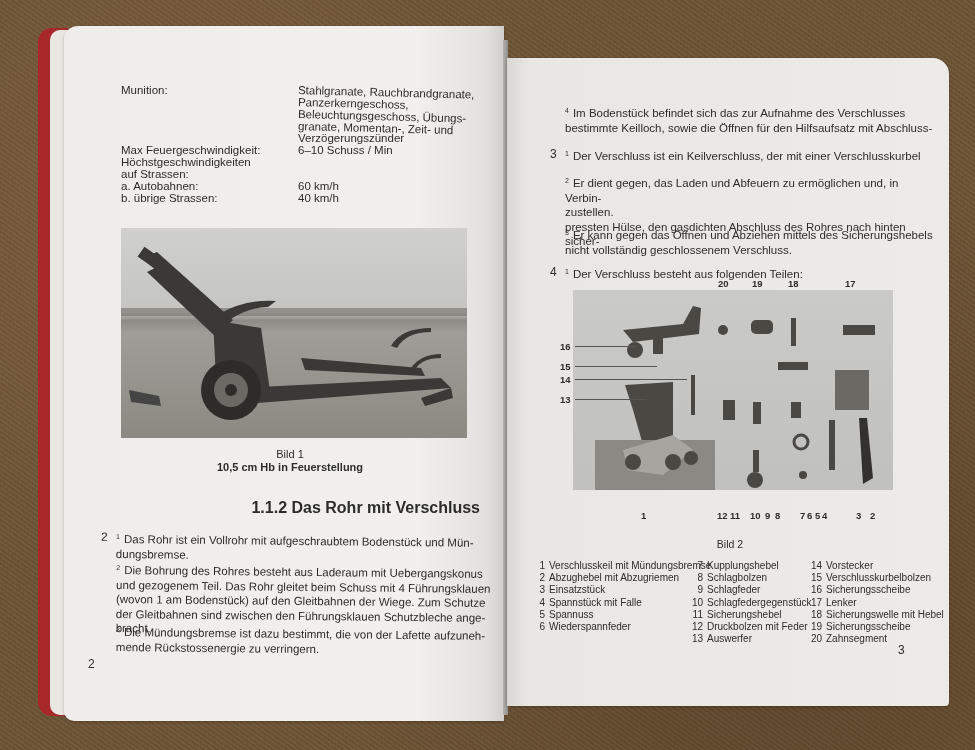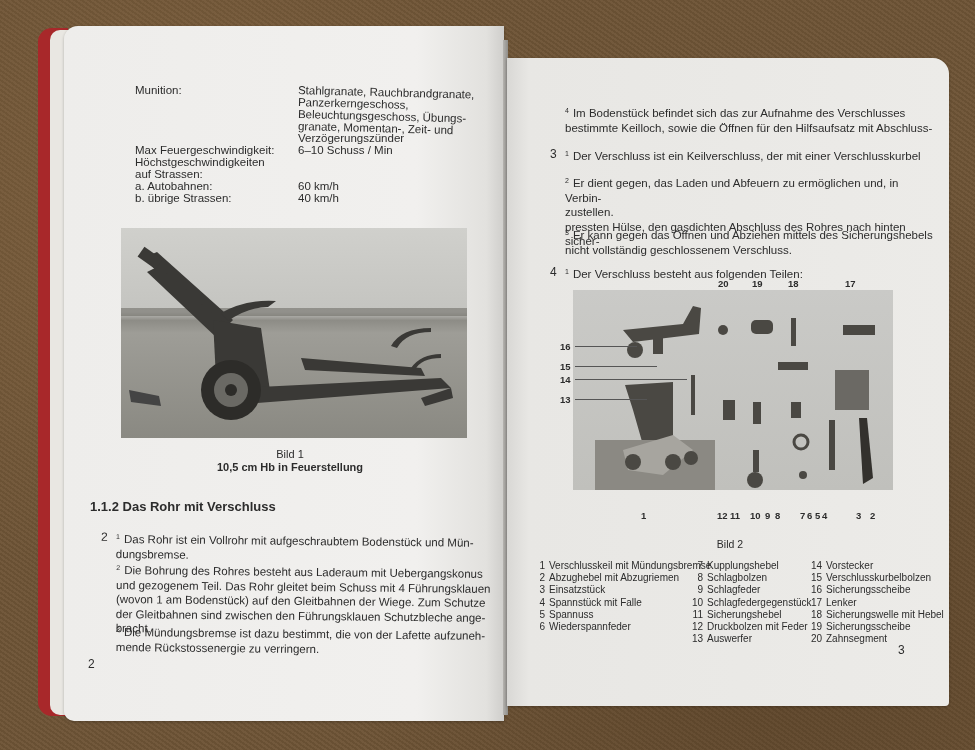--- a/index.html
+++ b/index.html
@@ -35,31 +35,31 @@
   .page-right {
     left: 507px; top: 58px; width: 442px; height: 648px;
     border-radius: 0 16px 4px 0;
     background: linear-gradient(to right, #d9d8d5 0%, #e8e7e4 5%, #ecebe8 100%);
   }
   .gutter {
     position: absolute; left: 503px; top: 40px; width: 5px; height: 675px;
     background: linear-gradient(to right, #b5b3af, #8f8d89);
   }
   .txt { position: absolute; font-size: 11.5px; line-height: 13.5px; white-space: nowrap; }
-  .spec-label { left: 135px; text-align: right; }
+  .spec-label { left: 121px; text-align: right; }
   .spec-value { left: 298px; }
   .photo1 {
     position: absolute; left: 121px; top: 228px; width: 346px; height: 210px;
     background:
       linear-gradient(to bottom, #d0d0cc 0%, #c4c4c0 40%, #8d8c86 44%, #9e9d97 50%, #8a8982 100%);
     overflow: hidden;
   }
   .caption { position: absolute; text-align: center; font-size: 11px; }
   .bold { font-weight: bold; }
-  .section-title { position: absolute; left: 90px; width: 400px; text-align: left; font-weight: bold; font-size: 13px; top: 499px; }
+  .section-title { position: absolute; left: 80px; width: 400px; text-align: right; font-weight: bold; font-size: 16px; top: 499px; }
   .para { position: absolute; font-size: 11.5px; line-height: 14.5px; }
   .para .num { position: absolute; left: -15px; font-size: 12px; }
   .para sup { font-size: 7px; vertical-align: 4px; margin-right: 4px; }
   .page-num { position: absolute; font-size: 12px; }
   .photo2 {
     position: absolute; left: 573px; top: 290px; width: 320px; height: 200px;
     background: linear-gradient(to bottom, #cacac7, #c0c0bc);
   }
   .callout { position: absolute; font-size: 9.5px; font-weight: bold; }
   .leader { position: absolute; background: #555; }

